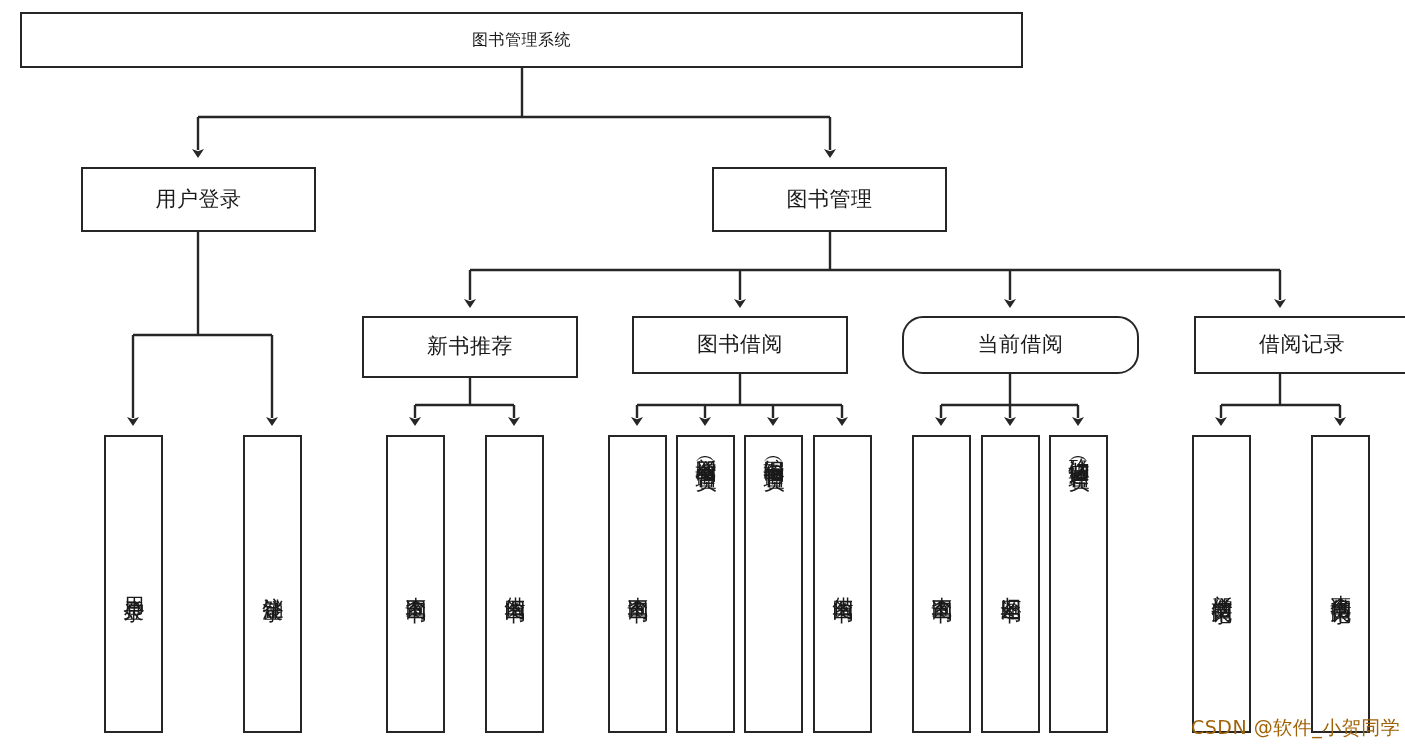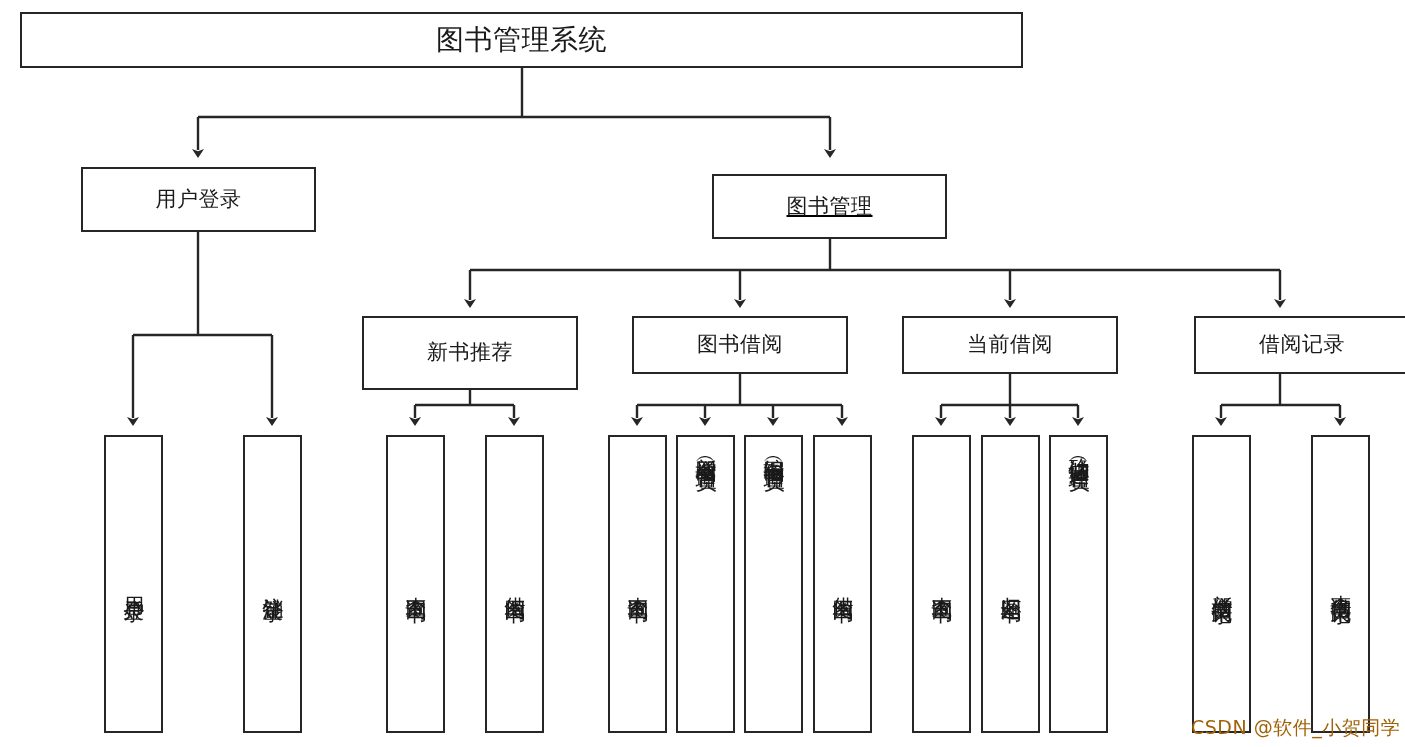--- a/index.html
+++ b/index.html
@@ -35,21 +35,21 @@
     z-index: 2;
   }
   .node .label {
     color: #1a1a1a;
     font-size: 21px;
     line-height: 1.12;
     letter-spacing: 0.5px;
     white-space: nowrap;
     text-align: center;
   }
-  .node.level-0 .label { font-size: 28px; }
+  .node.level-0 .label { font-size: 16px; }
   .node.level-1 .label { font-size: 21px; }
   .node.level-2 .label { font-size: 21px; }
   .node.leaf {
     align-items: flex-start;
     justify-content: center;
     padding-top: 6px;
   }
   .node.leaf .label {
     writing-mode: vertical-rl;
     text-orientation: upright;
@@ -131,31 +131,31 @@
     </g>
   </svg>
 
   <div class="node level-0" style="left:20px; top:12px; width:1003px; height:56px;">
     <span class="label">图书管理系统</span>
   </div>
 
   <div class="node level-1" style="left:81px; top:167px; width:235px; height:65px;">
     <span class="label">用户登录</span>
   </div>
-  <div class="node level-1" style="left:712px; top:174px; width:235px; height:65px;text-decoration:underline;">
+  <div class="node level-1" style="left:712px; top:167px; width:235px; height:65px;">
     <span class="label">图书管理</span>
   </div>
 
-  <div class="node level-2" style="left:362px; top:316px; width:216px; height:74px;">
+  <div class="node level-2" style="left:362px; top:316px; width:216px; height:62px;">
     <span class="label">新书推荐</span>
   </div>
   <div class="node level-2" style="left:632px; top:316px; width:216px; height:58px;">
     <span class="label">图书借阅</span>
   </div>
-  <div class="node level-2" style="left:902px; top:316px; width:216px; height:58px;">
+  <div class="node level-2" style="left:902px; top:316px; width:237px; height:58px;border-radius:21px;">
     <span class="label">当前借阅</span>
   </div>
   <div class="node level-2" style="left:1171px; top:316px; width:216px; height:58px;margin-left:23px;">
     <span class="label">借阅记录</span>
   </div>
 
   <div class="node leaf center-text" style="left:104px; top:435px; width:59px; height:298px;">
     <span class="label">用户登录</span>
   </div>
   <div class="node leaf center-text" style="left:243px; top:435px; width:59px; height:298px;">

